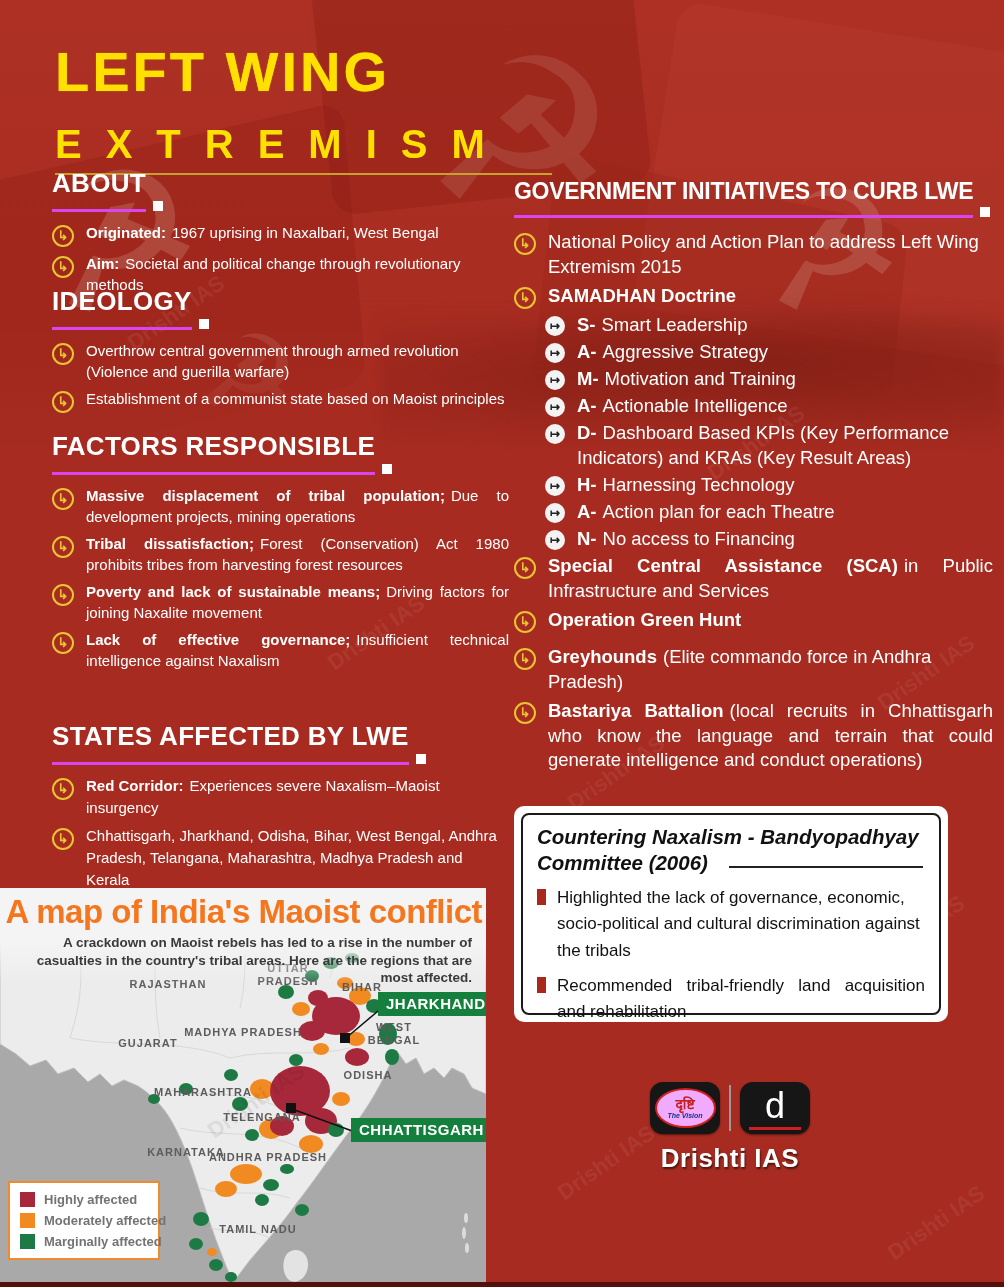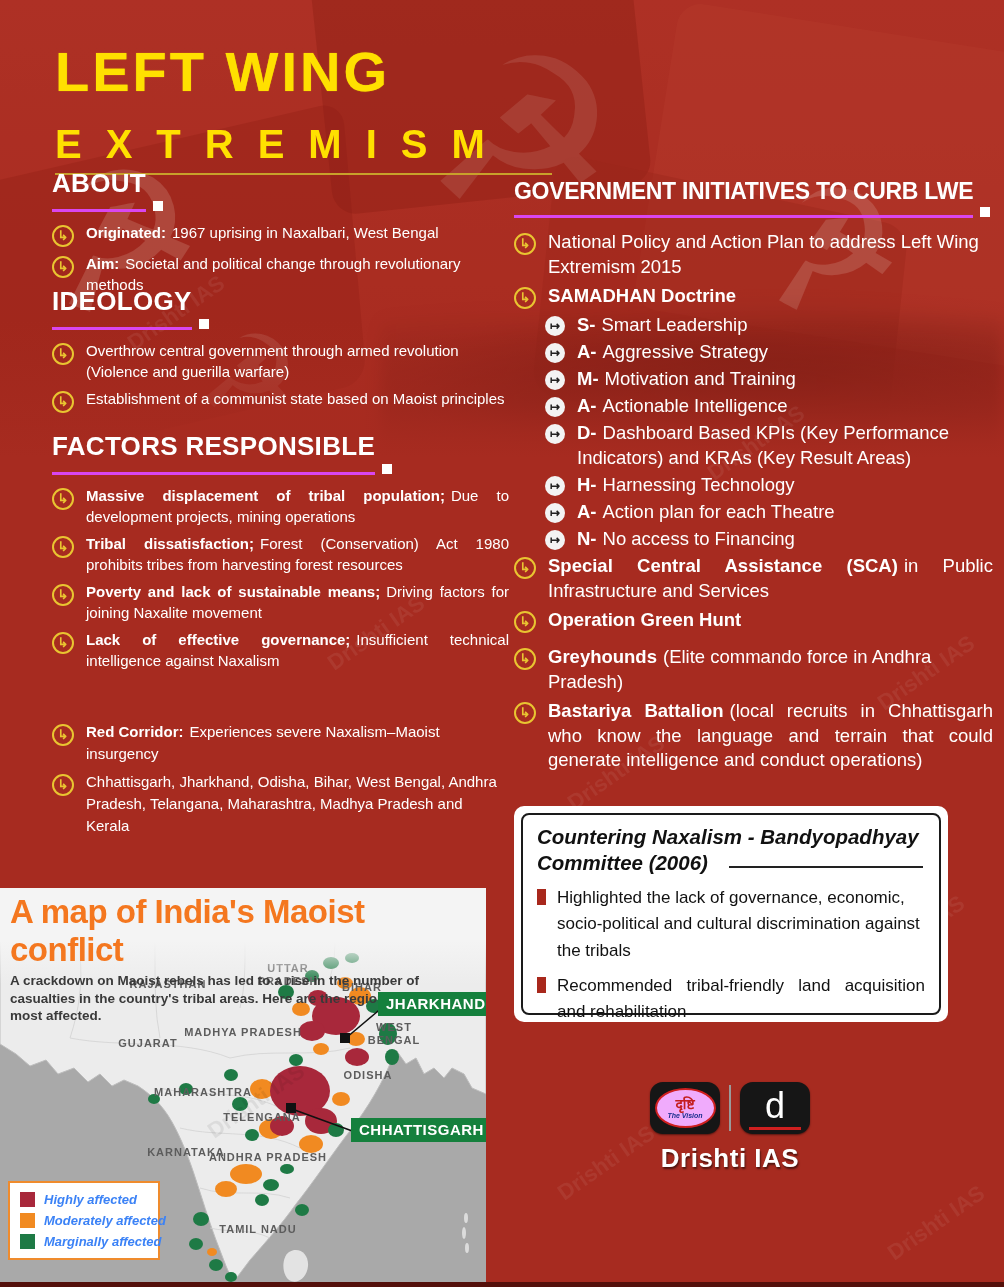--- a/index.html
+++ b/index.html
@@ -74,35 +74,35 @@
       padding:9px 14px;position:relative;}
   .c-title{font-size:20.5px;font-weight:800;font-style:italic;color:#111;line-height:1.27;width:390px;}
   .c-rule{position:absolute;top:51px;left:206px;right:16px;height:2px;background:#222;}
   .c-item{display:flex;gap:11px;margin-top:9px;}
   .c-bullet{flex:0 0 auto;width:9px;height:16px;background:#a8281c;margin-top:4px;}
   .c-text{font-size:17px;color:#111;line-height:1.55;}
   .c-just{text-align:justify;}
   
   .map-card{position:absolute;left:0;top:888px;width:486px;height:394px;background:#a9a9a9;overflow:hidden;}
   .map-card svg{position:absolute;left:0;top:0;}
-  .map-head{position:absolute;left:0;top:0;right:0;height:96px;padding:5px 10px;box-sizing:border-box;
-      background:linear-gradient(180deg,#f4f4f4 55%,rgba(244,244,244,0));}
+  .map-head{position:absolute;left:0;top:0;right:0;height:96px;padding:5px 4px;box-sizing:border-box;
+      background:linear-gradient(180deg,#f4f4f4 55%,rgba(244,244,244,0));text-align:right;}
   .map-title{color:#f4771f;font-size:33px;font-weight:800;letter-spacing:-.5px;}
   .map-sub{color:#3a3a3a;font-size:13.5px;font-weight:700;line-height:1.3;margin-top:3px;width:468px;}
   .callout{position:absolute;background:#15803d;color:#fff;font-weight:800;font-size:15px;
       padding:3px 8px 4px;letter-spacing:.5px;white-space:nowrap;}
   .co-jh{left:378px;top:104px;}
   .co-ch{left:351px;top:230px;}
   .legend{position:absolute;left:8px;top:293px;width:152px;background:#fff;border:2px solid #ef8b2d;
       padding:9px 10px;box-sizing:border-box;}
   .lg-row{display:flex;align-items:center;gap:9px;margin-bottom:6px;}
   .lg-row:last-child{margin-bottom:0;}
   .lg-sw{width:15px;height:15px;flex:0 0 auto;}
   .sw0{background:#a8283b;} .sw1{background:#f18a21;} .sw2{background:#1e7a45;}
-  .lg-label{font-size:13px;font-weight:700;color:#3b82f6;white-space:nowrap;font-style:italic;}
+  .lg-label{font-size:13px;font-weight:700;color:#737373;white-space:nowrap;}
   
   .logo{position:absolute;left:645px;top:1082px;width:170px;text-align:center;}
   .logo-row{display:flex;align-items:center;justify-content:center;gap:9px;}
   .tile{width:70px;height:52px;background:#161616;border-radius:13px;position:relative;
       display:flex;align-items:center;justify-content:center;box-shadow:0 1px 2px rgba(0,0,0,.5);}
   .oval{width:57px;height:36px;background:#f0abfc;border:2.5px solid #cf1f1f;border-radius:50%;
       display:flex;flex-direction:column;align-items:center;justify-content:center;}
   .hindi{color:#c41e1e;font-weight:800;font-size:14px;line-height:1.05;}
   .tagline{color:#1a2f8f;font-style:italic;font-size:7px;font-weight:700;}
   .divider{width:2px;height:46px;background:#9a9a9a;}
@@ -193,20 +193,24 @@
       <span class="b-icon">↳</span>
       <span class="b-text"><b class="lead">Poverty and lack of sustainable means;</b><span>Driving factors for joining Naxalite movement</span></span>
     </div>
     <div class="b-item just">
       <span class="b-icon">↳</span>
       <span class="b-text"><b class="lead">Lack of effective governance;</b><span>Insufficient technical intelligence against Naxalism</span></span>
     </div>
   </section>
 
   <section class="sec sec-states">
+    <div class="sec-head">
+      <span class="sec-title">STATES AFFECTED BY LWE</span>
+      <span class="sec-square"></span>
+    </div>
     <div class="b-item">
       <span class="b-icon">↳</span>
       <span class="b-text"><b class="lead">Red Corridor:</b><span>Experiences severe Naxalism–Maoist insurgency</span></span>
     </div>
     <div class="b-item">
       <span class="b-icon">↳</span>
       <span class="b-text"><b class="lead"></b><span>Chhattisgarh, Jharkhand, Odisha, Bihar, West Bengal, Andhra Pradesh, Telangana, Maharashtra, Madhya Pradesh and Kerala</span></span>
     </div>
   </section>
 </div>

